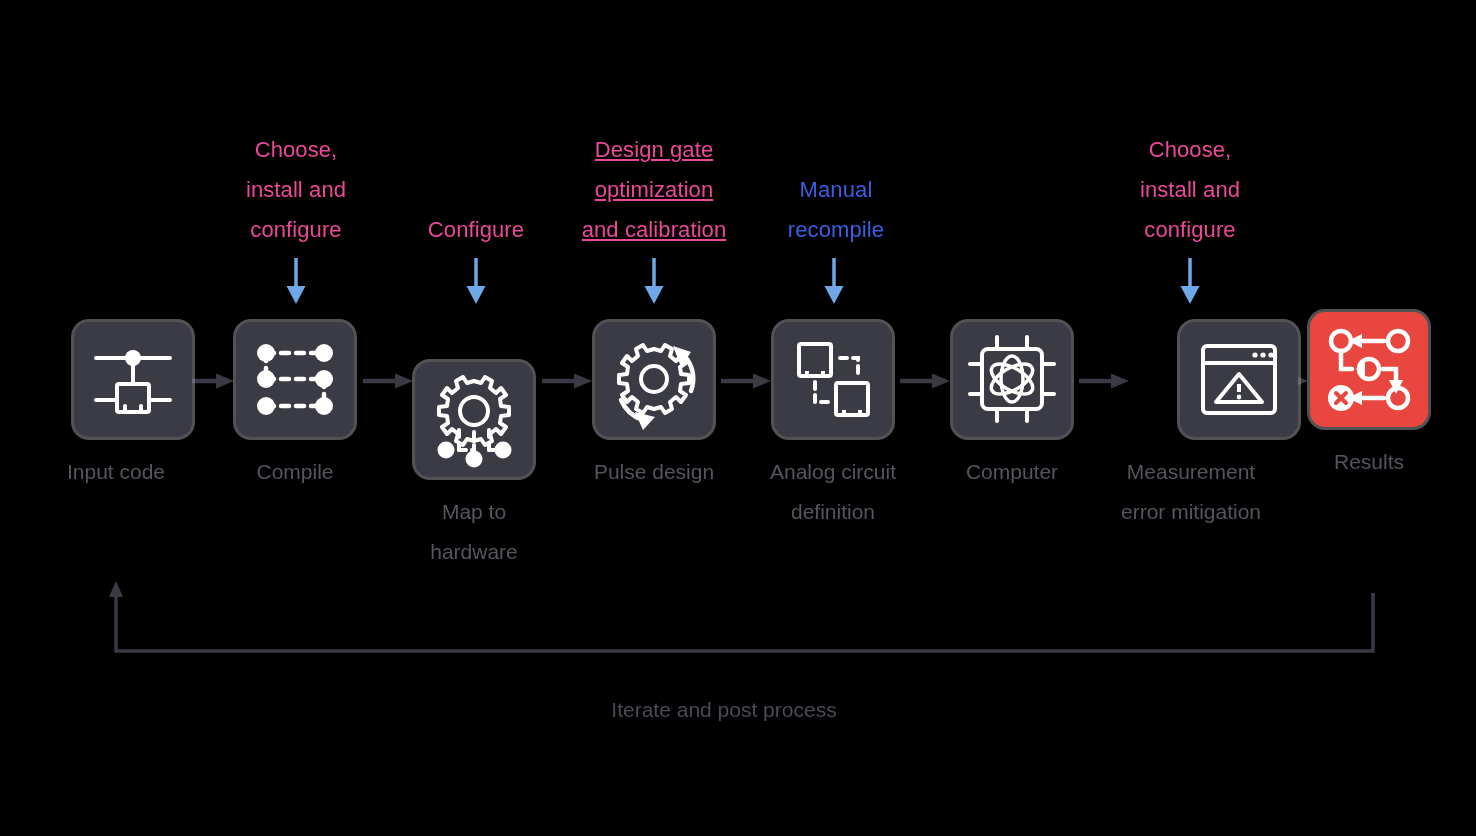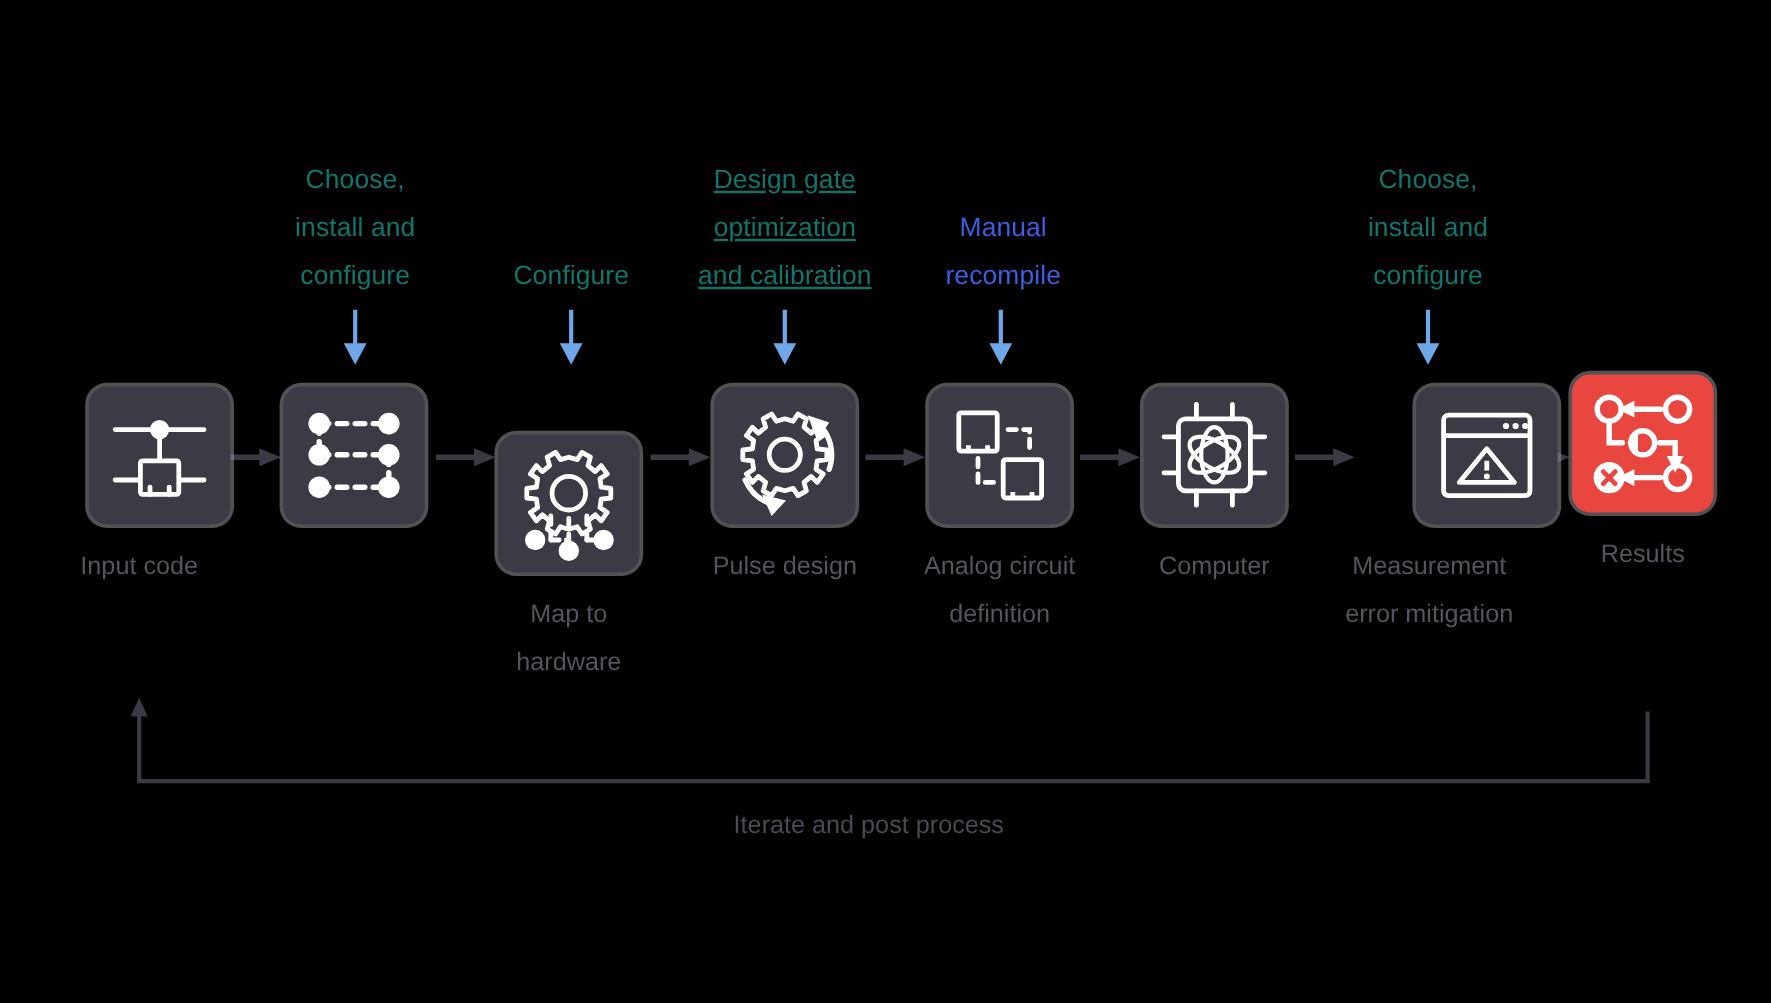--- a/index.html
+++ b/index.html
@@ -14,21 +14,21 @@
   
   .annot {
     position:absolute;
     text-align:center;
     font-size:22px;
     line-height:40px;
     font-weight:500;
     letter-spacing:0.1px;
     white-space:pre-line;
   }
-  .annot.light { color:#0f766e; }
+  .annot.light { color:#ec4899; }
   .annot.deep  { color:#3b5fe0; }
 
   
   .dnarrow { position:absolute; width:26px; height:46px; }
 
   
   .node { position:absolute; }
   .boxshell {
     position:relative;
     width:118px; height:115px;
@@ -51,21 +51,21 @@
     white-space:pre-line;
   }
 
   
   .conn { position:absolute; height:18px; }
 
   
   #loop { position:absolute; left:100px; top:575px; width:1290px; height:90px; }
   #loop-label {
     position:absolute;
-    top:676px; left:0; width:1448px;
+    top:698px; left:0; width:1448px;
     text-align:center;
     color:#4a4a55;
     font-size:21px;
   }
 </style>
 </head>
 <body>
 
 <div id="stage">
 
@@ -160,20 +160,21 @@
           <line x1="30" y1="84" x2="88" y2="84"></line>
         </g>
         <circle cx="30" cy="31" r="9" fill="#fff"></circle>
         <circle cx="88" cy="31" r="9" fill="#fff"></circle>
         <circle cx="30" cy="57" r="9" fill="#fff"></circle>
         <circle cx="88" cy="57" r="9" fill="#fff"></circle>
         <circle cx="30" cy="84" r="9" fill="#fff"></circle>
         <circle cx="88" cy="84" r="9" fill="#fff"></circle>
       </svg>
     </div>
+    <div class="caption">Compile</div>
   </div>
 
   <div class="node" style="left:415px; top:322px;margin-top:40px;">
     <div class="boxshell">
       <svg viewBox="0 0 118 115">
         <g fill="none" stroke="#fff" stroke-width="4" stroke-linejoin="round">
           <path d="M59 19 l7 2 4-6 7 4 -2 7 6 5 5-5 5 7 -6 4 1 7 8 1 0 8 -8 1 -1 7 6 4 -5 7 -5-5 -6 5 2 7 -7 4 -4-6 -7 2 -7-2 -4 6 -7-4 2-7 -6-5 -5 5 -5-7 6-4 -1-7 -8-1 0-8 8-1 1-7 -6-4 5-7 5 5 6-5 -2-7 7-4 4 6z"></path>
           <circle cx="59" cy="49" r="14"></circle>
         </g>
         <g stroke="#fff" stroke-width="4" fill="none" stroke-dasharray="7 6" stroke-linecap="round">

